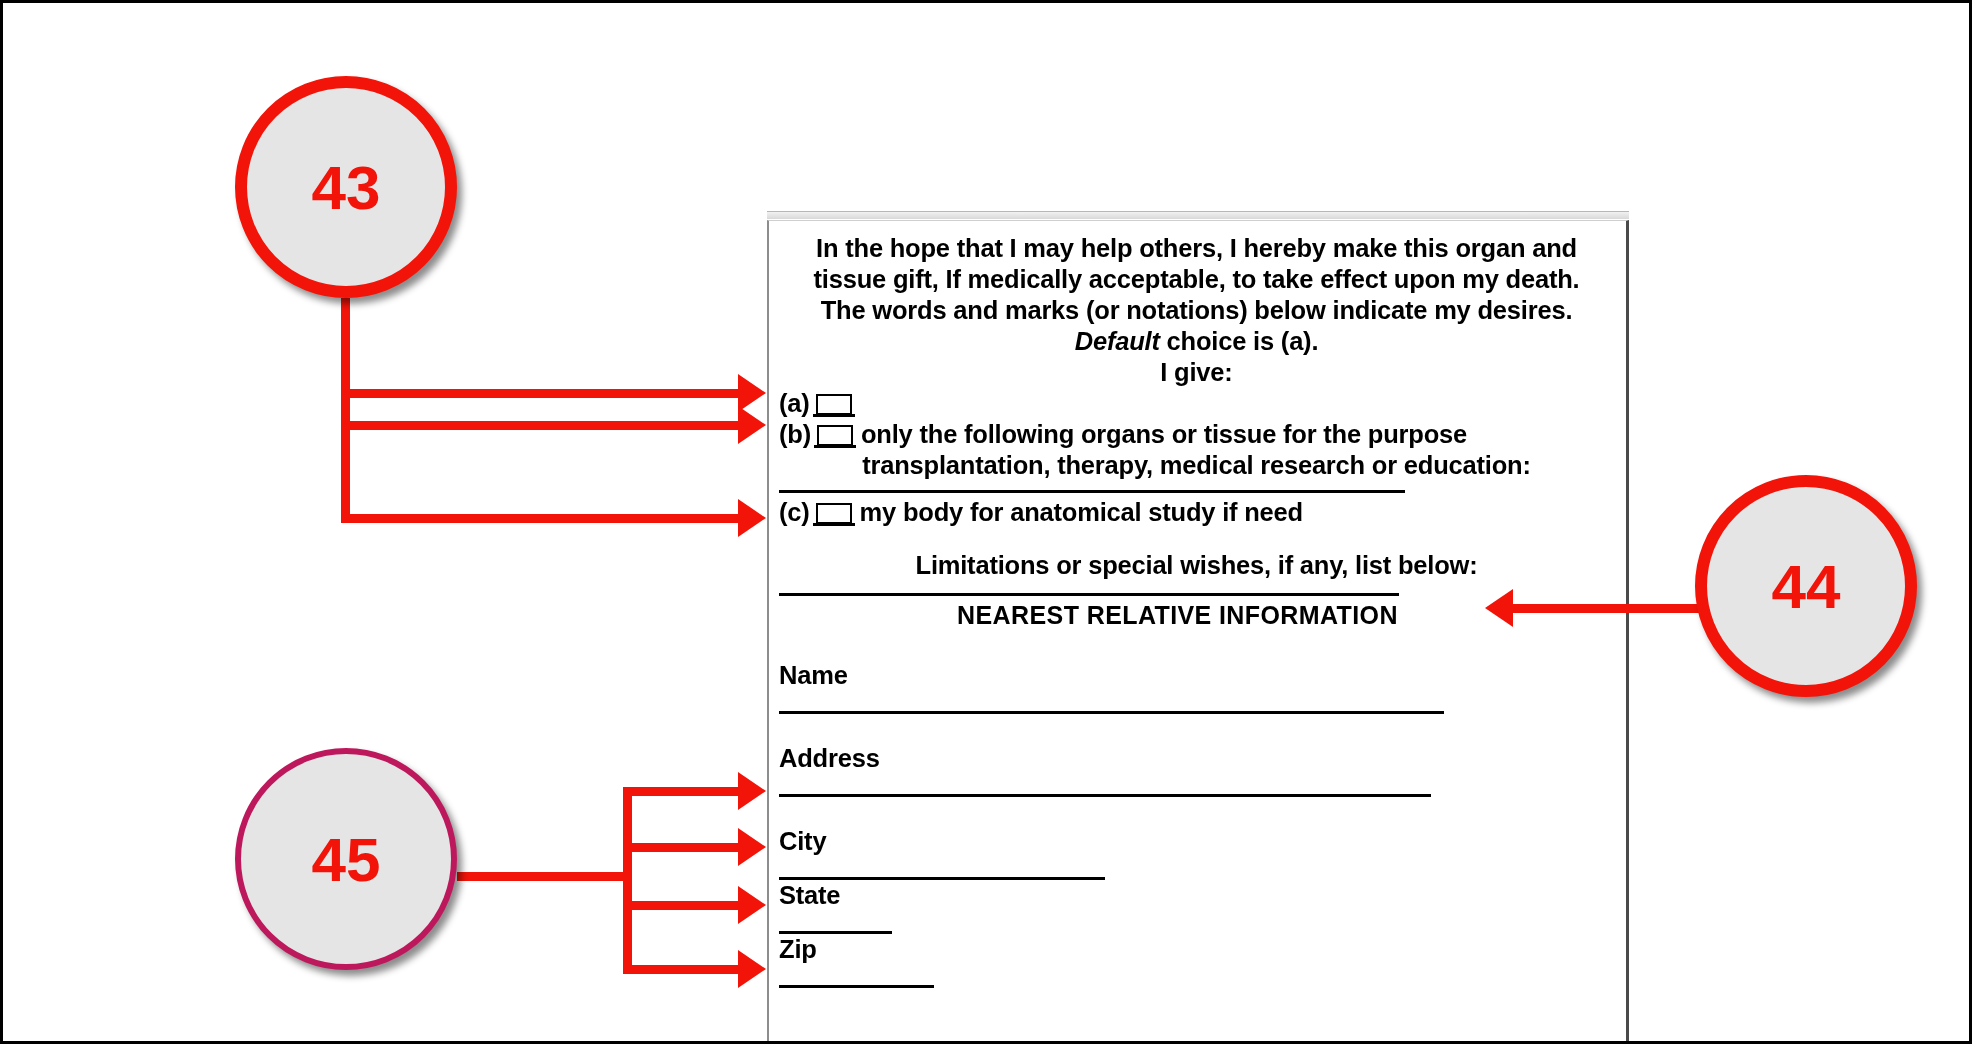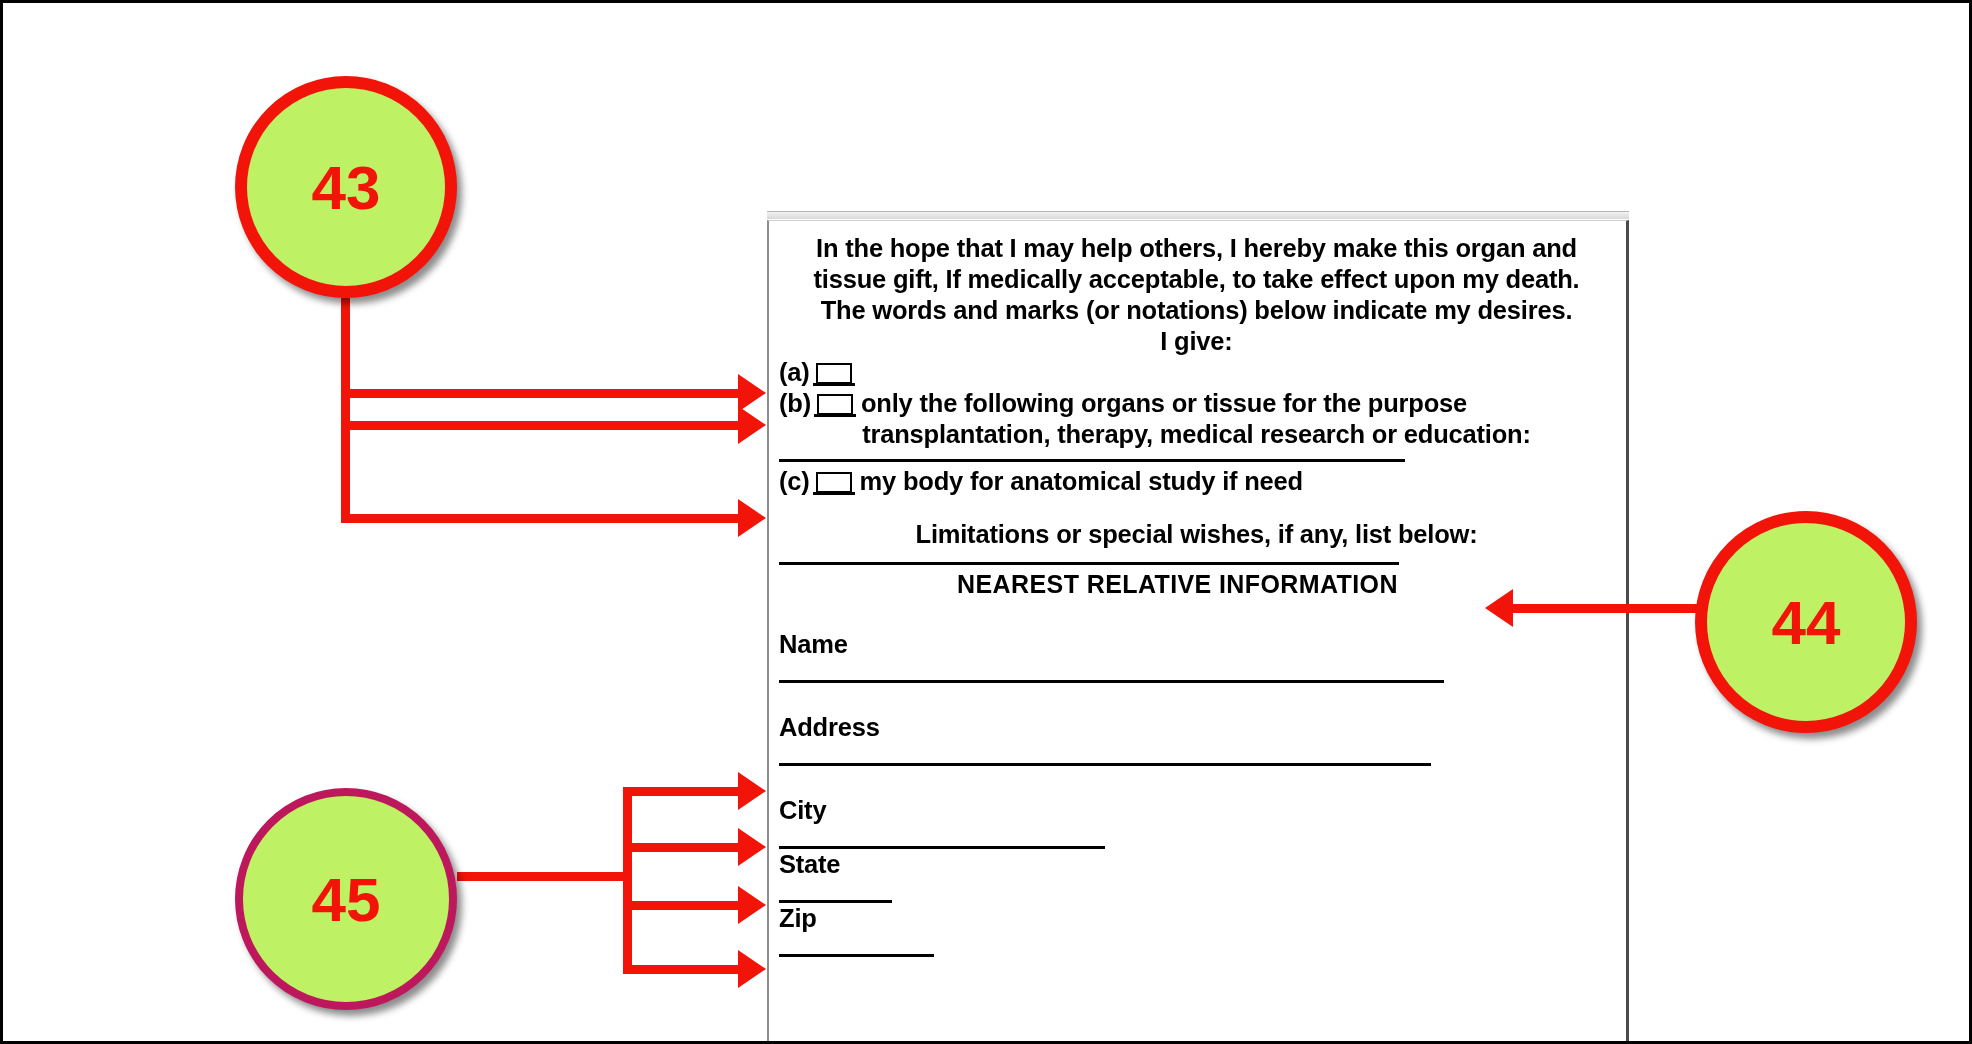--- a/index.html
+++ b/index.html
@@ -133,46 +133,46 @@
   .fill-zip { width: 155px; }
   .fill-area { width: 122px; }
   .fill-phone { width: 402px; }
   .gap-8 { display: inline-block; width: 10px; }
   .paren { margin: 0 2px; }
 
   
   .callout {
     position: absolute;
     border-radius: 50%;
-    background: #bef264;
+    background: #e5e5e5;
     display: flex;
     align-items: center;
     justify-content: center;
     font-weight: bold;
     color: #f21409;
     box-shadow: 5px 6px 7px rgba(0,0,0,0.45);
     z-index: 40;
     box-sizing: border-box;
   }
   #callout-43 {
     left: 232px; top: 73px;
     width: 222px; height: 222px;
     border: 12px solid #f21409;
     font-size: 62px;
   }
   #callout-44 {
-    left: 1692px; top: 508px;
+    left: 1692px; top: 472px;
     width: 222px; height: 222px;
     border: 12px solid #f21409;
     font-size: 62px;
   }
   #callout-45 {
-    left: 232px; top: 785px;
+    left: 232px; top: 745px;
     width: 222px; height: 222px;
-    border: 8px solid #be185d;
+    border: 6px solid #be185d;
     font-size: 62px;
   }
 
   
   .conn {
     position: absolute;
     background: #f21409;
     z-index: 30;
   }
   .arrow-head {
@@ -199,20 +199,21 @@
 
   <div id="doc-panel">
     <div id="doc-topbar"></div>
     <div id="doc-frame">
       <div id="doc-body">
 
         <div class="para-line">In the hope that I may help others, I hereby make this organ and</div>
         <div class="para-line">tissue gift, If medically acceptable, to take effect upon my death.</div>
         <div class="para-line">The words and marks (or notations) below indicate my desires.</div>
 
+        <div class="para-line"><span class="ital">Default</span><span> choice is (a).</span></div>
 
         <div class="para-line">I give:</div>
 
         <div class="opt-row">
           <span class="opt-label">(a)</span>
           <span class="checkbox"></span>
         </div>
 
         <div class="opt-row">
           <span class="opt-label">(b)</span>

